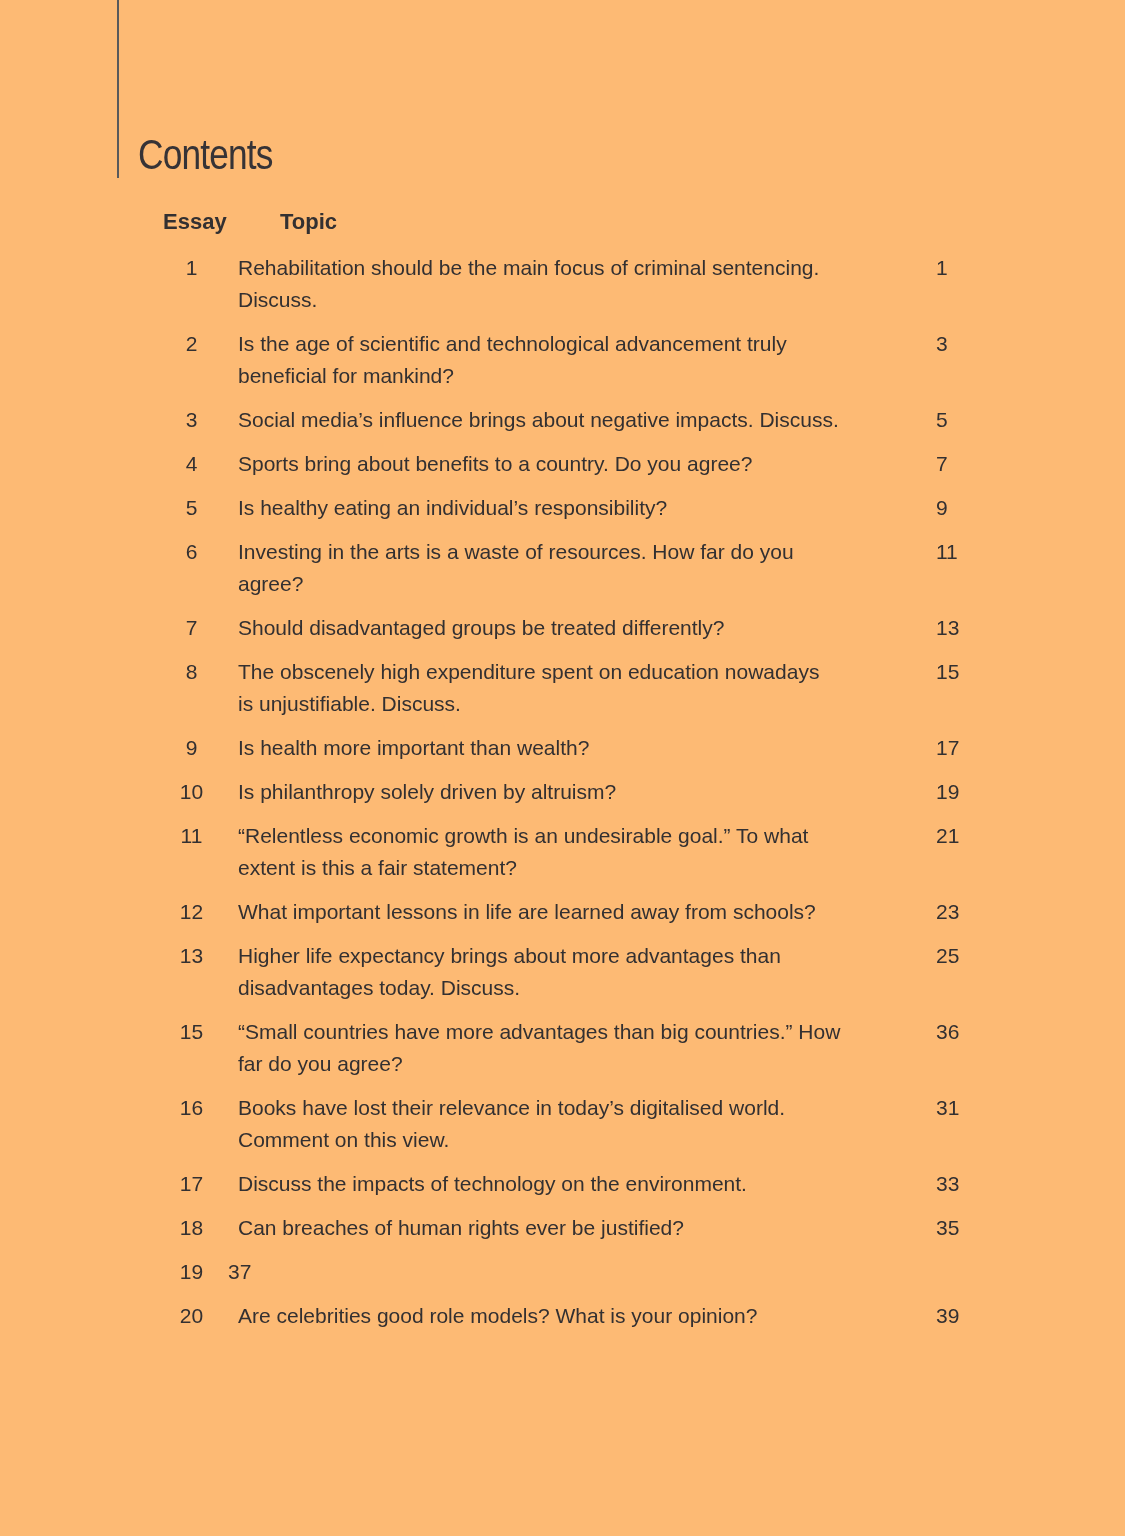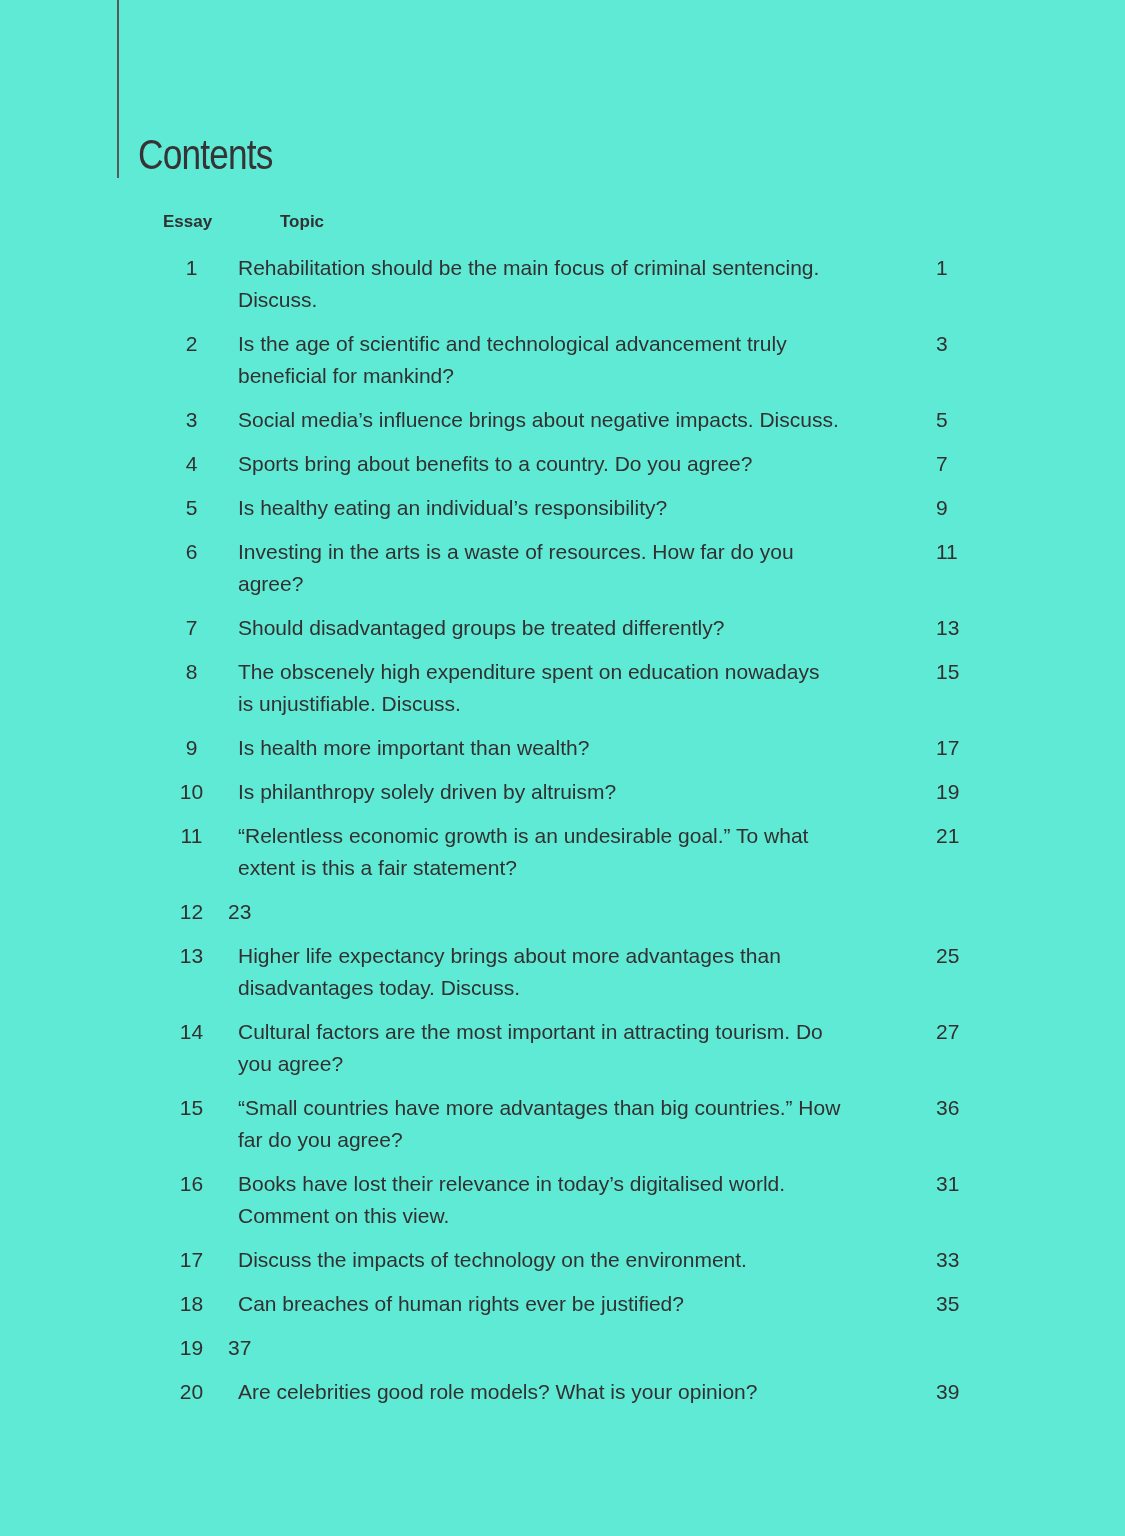--- a/index.html
+++ b/index.html
@@ -4,21 +4,21 @@
 <style>
   :root{
     --text:#333031;
     --rule:#58595b;
   }
   html,body{margin:0;padding:0;background:#ffffff;}
   .page{
     position:relative;
     width:1125px;
     height:1536px;
-    background:#5eead4;
+    background:#fdba74;
     font-family:"Liberation Sans", sans-serif;
     color:var(--text);
     overflow:hidden;
   }
   .left-rule{
     position:absolute;
     left:117px;
     top:0;
     width:2px;
     height:178px;
@@ -41,21 +41,21 @@
     position:absolute;
     left:163px;
     top:206px;
     width:860px;
     font-size:21px;
     line-height:32px;
   }
   .toc-header{
     display:flex;
     font-weight:bold;
-    font-size:17px;
+    font-size:22px;
     margin-bottom:14px;
   }
   .col-num{
     width:57px;
     flex:0 0 57px;
   }
   .toc-header .col-topic{
     margin-left:60px;
   }
   .toc-row{
@@ -148,35 +148,30 @@
     <div class="cell-page">19</div>
   </div>
         <div class="toc-row">
     <div class="cell-num">11</div>
     <div class="cell-topic">“Relentless economic growth is an undesirable goal.” To what
 extent is this a fair statement?</div>
     <div class="cell-page">21</div>
   </div>
         <div class="toc-row">
     <div class="cell-num">12</div>
+    <div class="cell-topic">What important lessons in life are learned away from schools?</div>
     <div class="cell-page">23</div>
   </div>
         <div class="toc-row">
     <div class="cell-num">13</div>
     <div class="cell-topic">Higher life expectancy brings about more advantages than
 disadvantages today. Discuss.</div>
     <div class="cell-page">25</div>
   </div>
         <div class="toc-row">
-    <div class="cell-num">14</div>
-    <div class="cell-topic">Cultural factors are the most important in attracting tourism. Do
-you agree?</div>
-    <div class="cell-page">27</div>
-  </div>
-        <div class="toc-row">
     <div class="cell-num">15</div>
     <div class="cell-topic">“Small countries have more advantages than big countries.” How
 far do you agree?</div>
     <div class="cell-page">36</div>
   </div>
         <div class="toc-row">
     <div class="cell-num">16</div>
     <div class="cell-topic">Books have lost their relevance in today’s digitalised world.
 Comment on this view.</div>
     <div class="cell-page">31</div>

